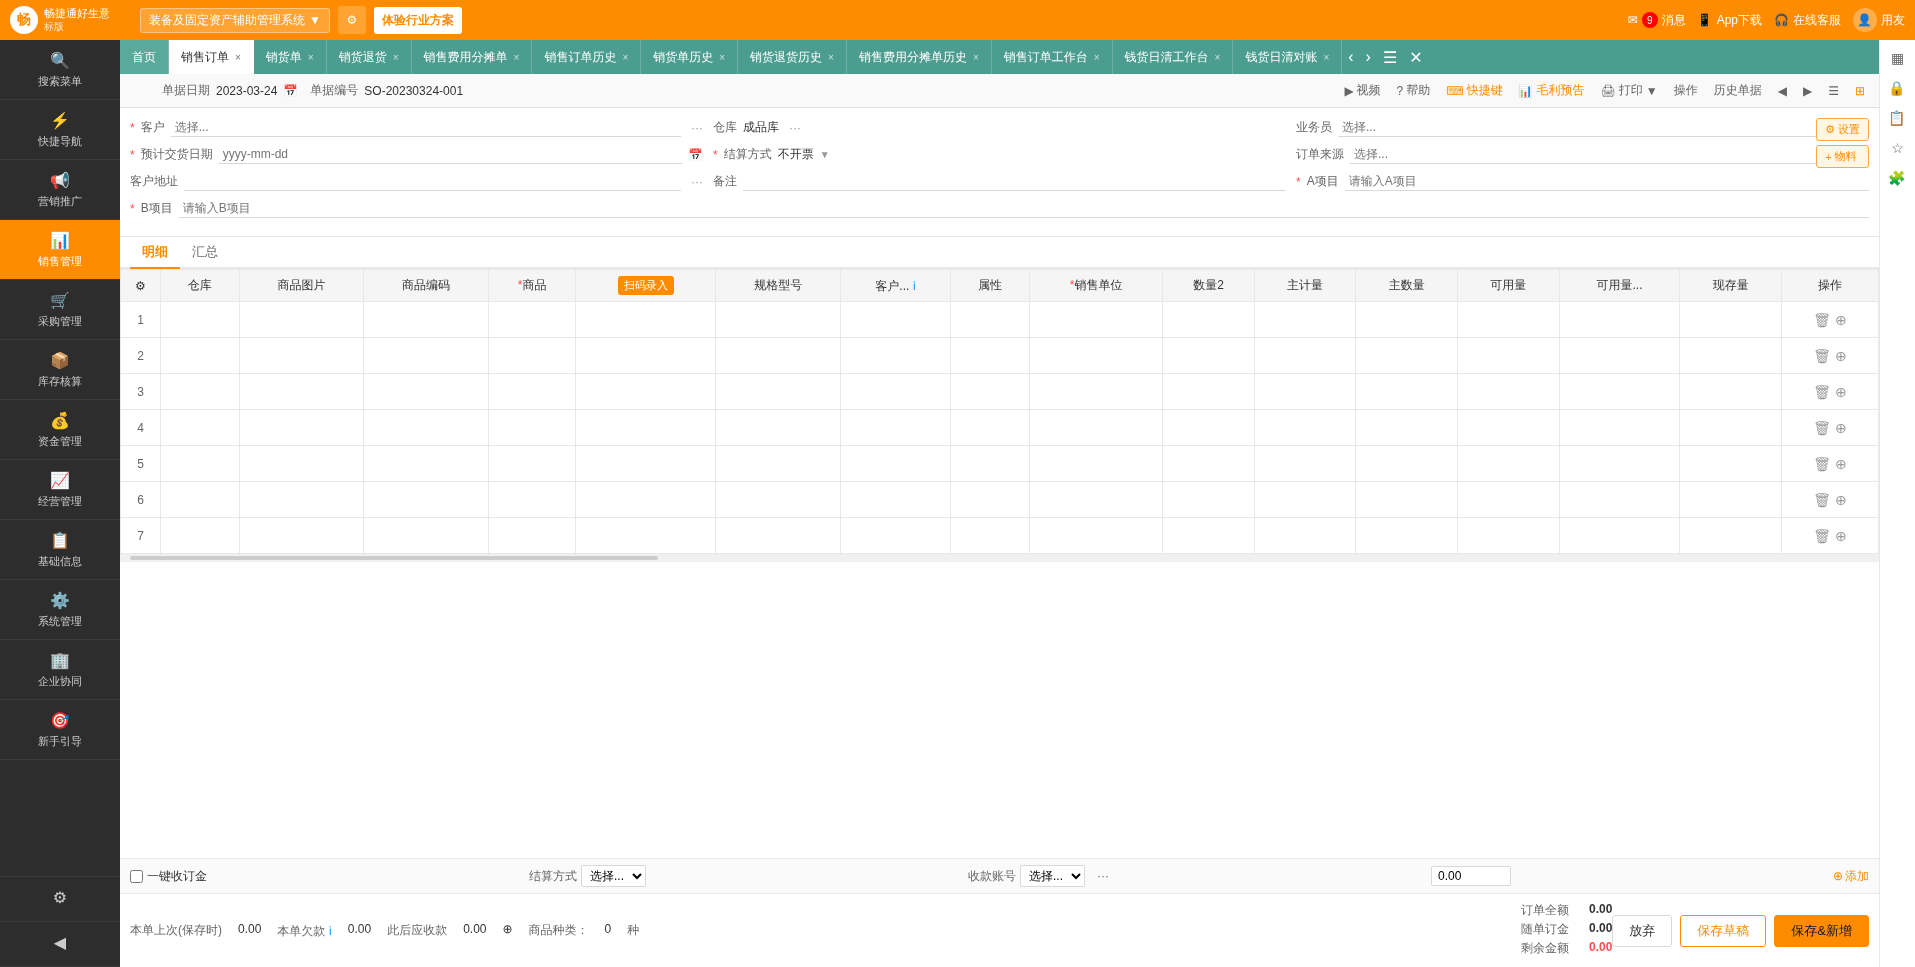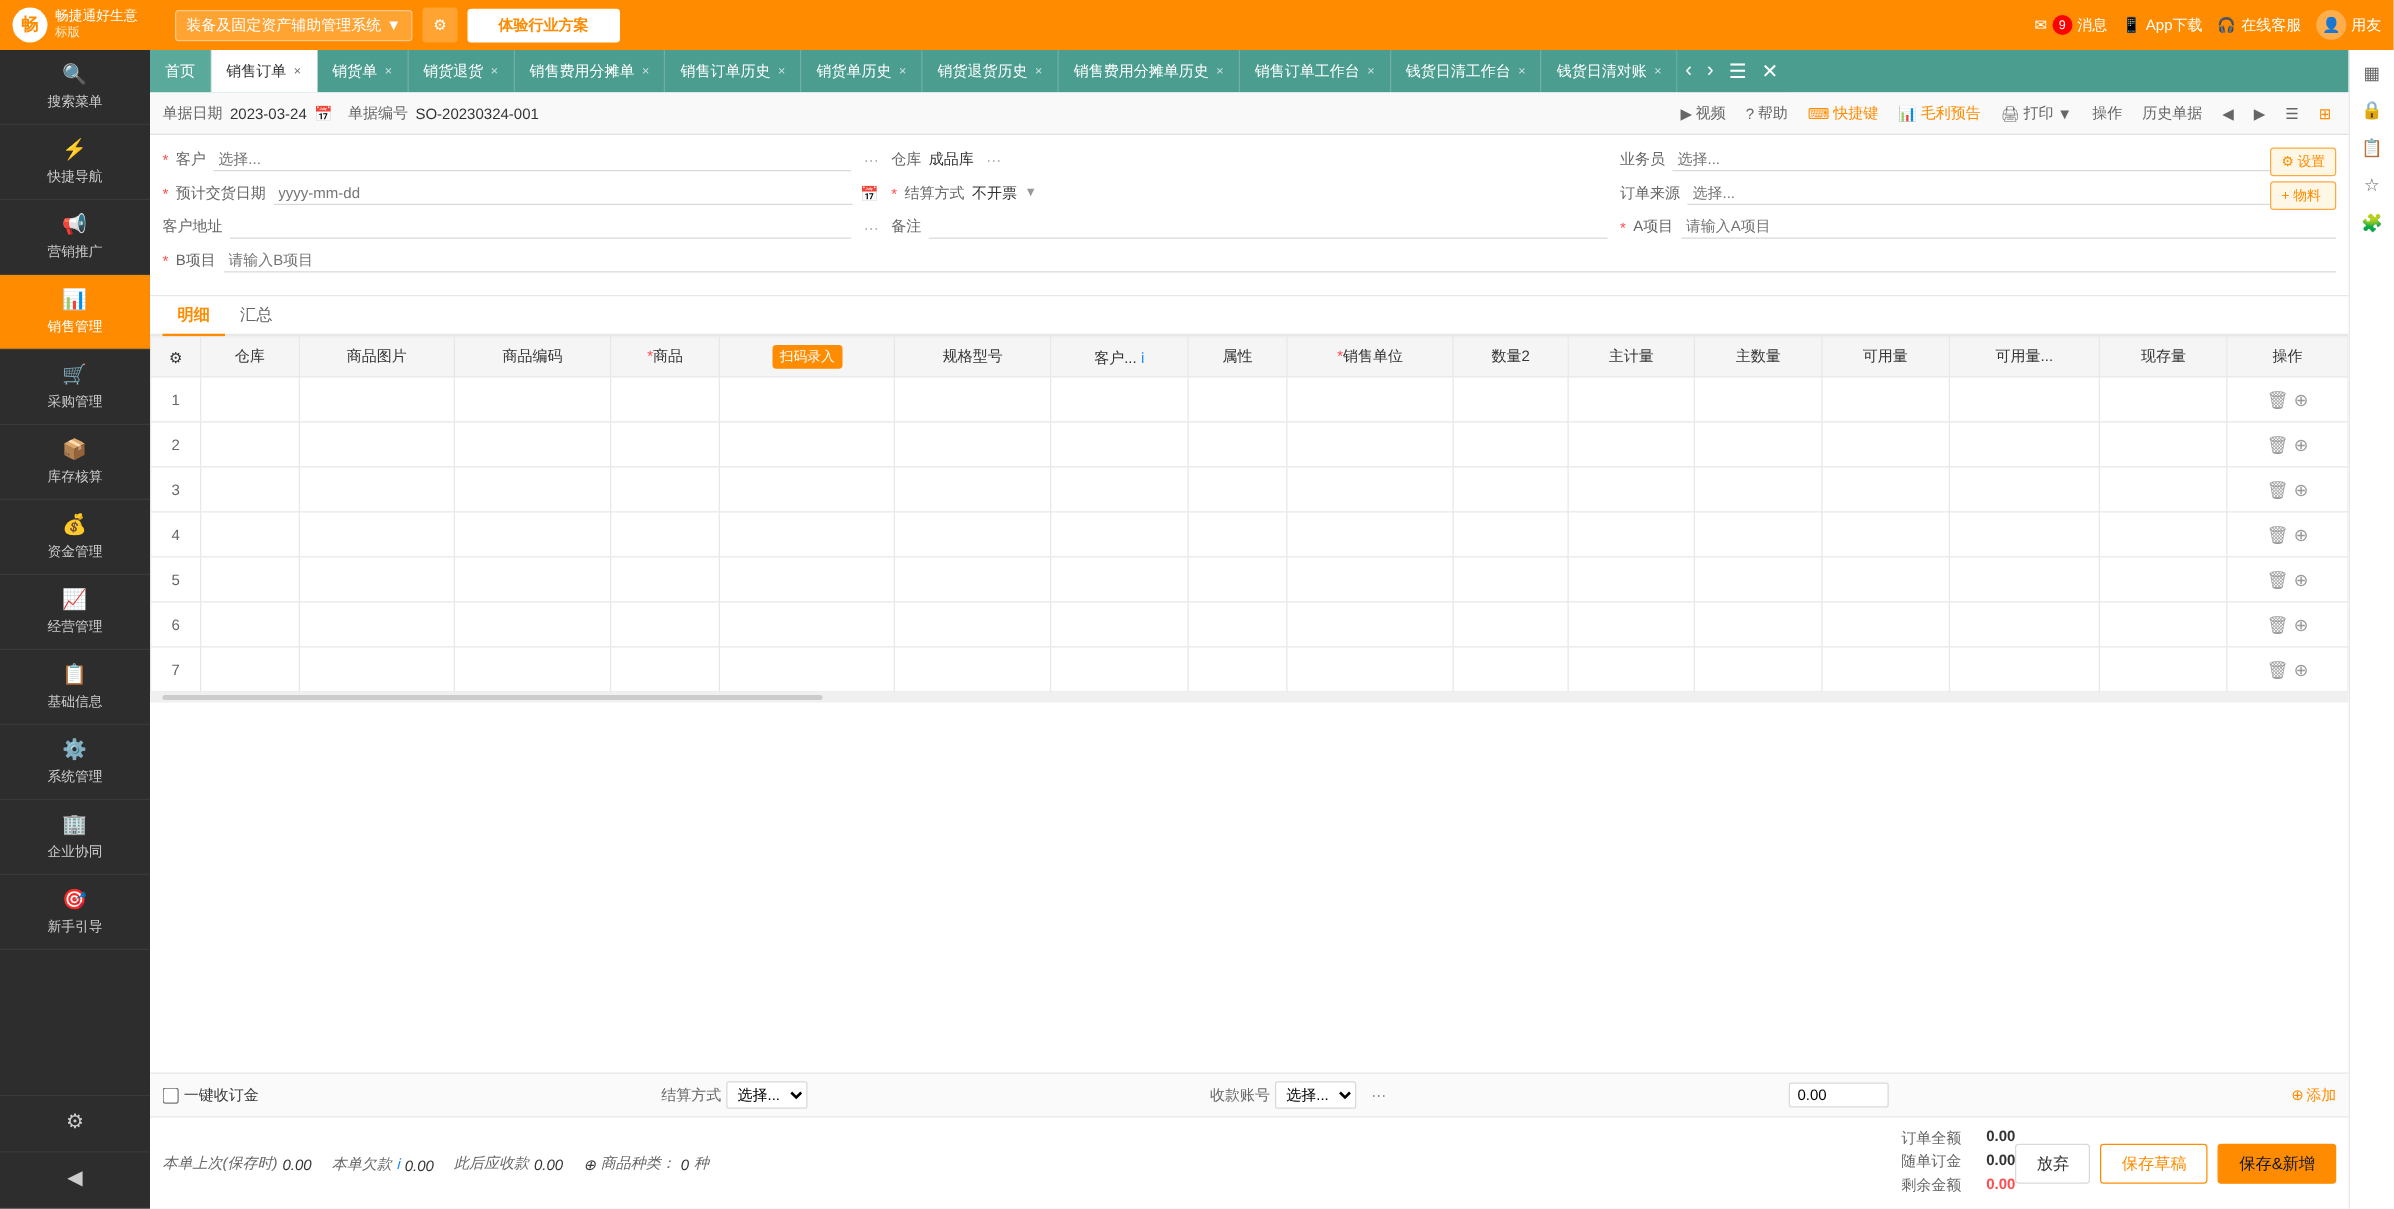--- a/index.html
+++ b/index.html
@@ -62,21 +62,21 @@
       display: flex;
       align-items: center;
       justify-content: center;
       color: white;
       cursor: pointer;
     }
     .industry-btn {
       background: white;
       color: #ff8c00;
       border: none;
-      padding: 5px 25px;
+      padding: 5px 8px;
       border-radius: 3px;
       font-size: 12px;
       cursor: pointer;
       font-weight: bold;
     }
     .header-right {
       display: flex;
       align-items: center;
       gap: 12px;
       color: white;
@@ -202,20 +202,21 @@
       background: #f9f9f9;
       border-bottom: 1px solid #e0e0e0;
       flex-wrap: wrap;
       gap: 6px;
     }
     .toolbar-left {
       display: flex;
       align-items: center;
       gap: 12px;
       font-size: 12px;
+      margin-left: 32px;
     }
     .field-group {
       display: flex;
       align-items: center;
       gap: 6px;
     }
     .field-label { color: #666; }
     .field-value { color: #333; }
     .toolbar-right {
       display: flex;
@@ -417,23 +418,22 @@
       border-top: 1px solid #e8e8e8;
     }
     .bottom-info {
       display: flex;
       align-items: center;
       gap: 16px;
       font-size: 12px;
     }
     .bottom-info-item {
       display: flex;
-      align-items: flex-end;
-      gap: 4px;
-      font-style: italic;
+      align-items: flex-start;
+      gap: 16px;
     }
     .bottom-info-label { color: #666; }
     .bottom-info-value { color: #333; }
     .bottom-right {
       display: flex;
       align-items: center;
     }
     .order-summary {
       text-align: right;
       font-size: 12px;

